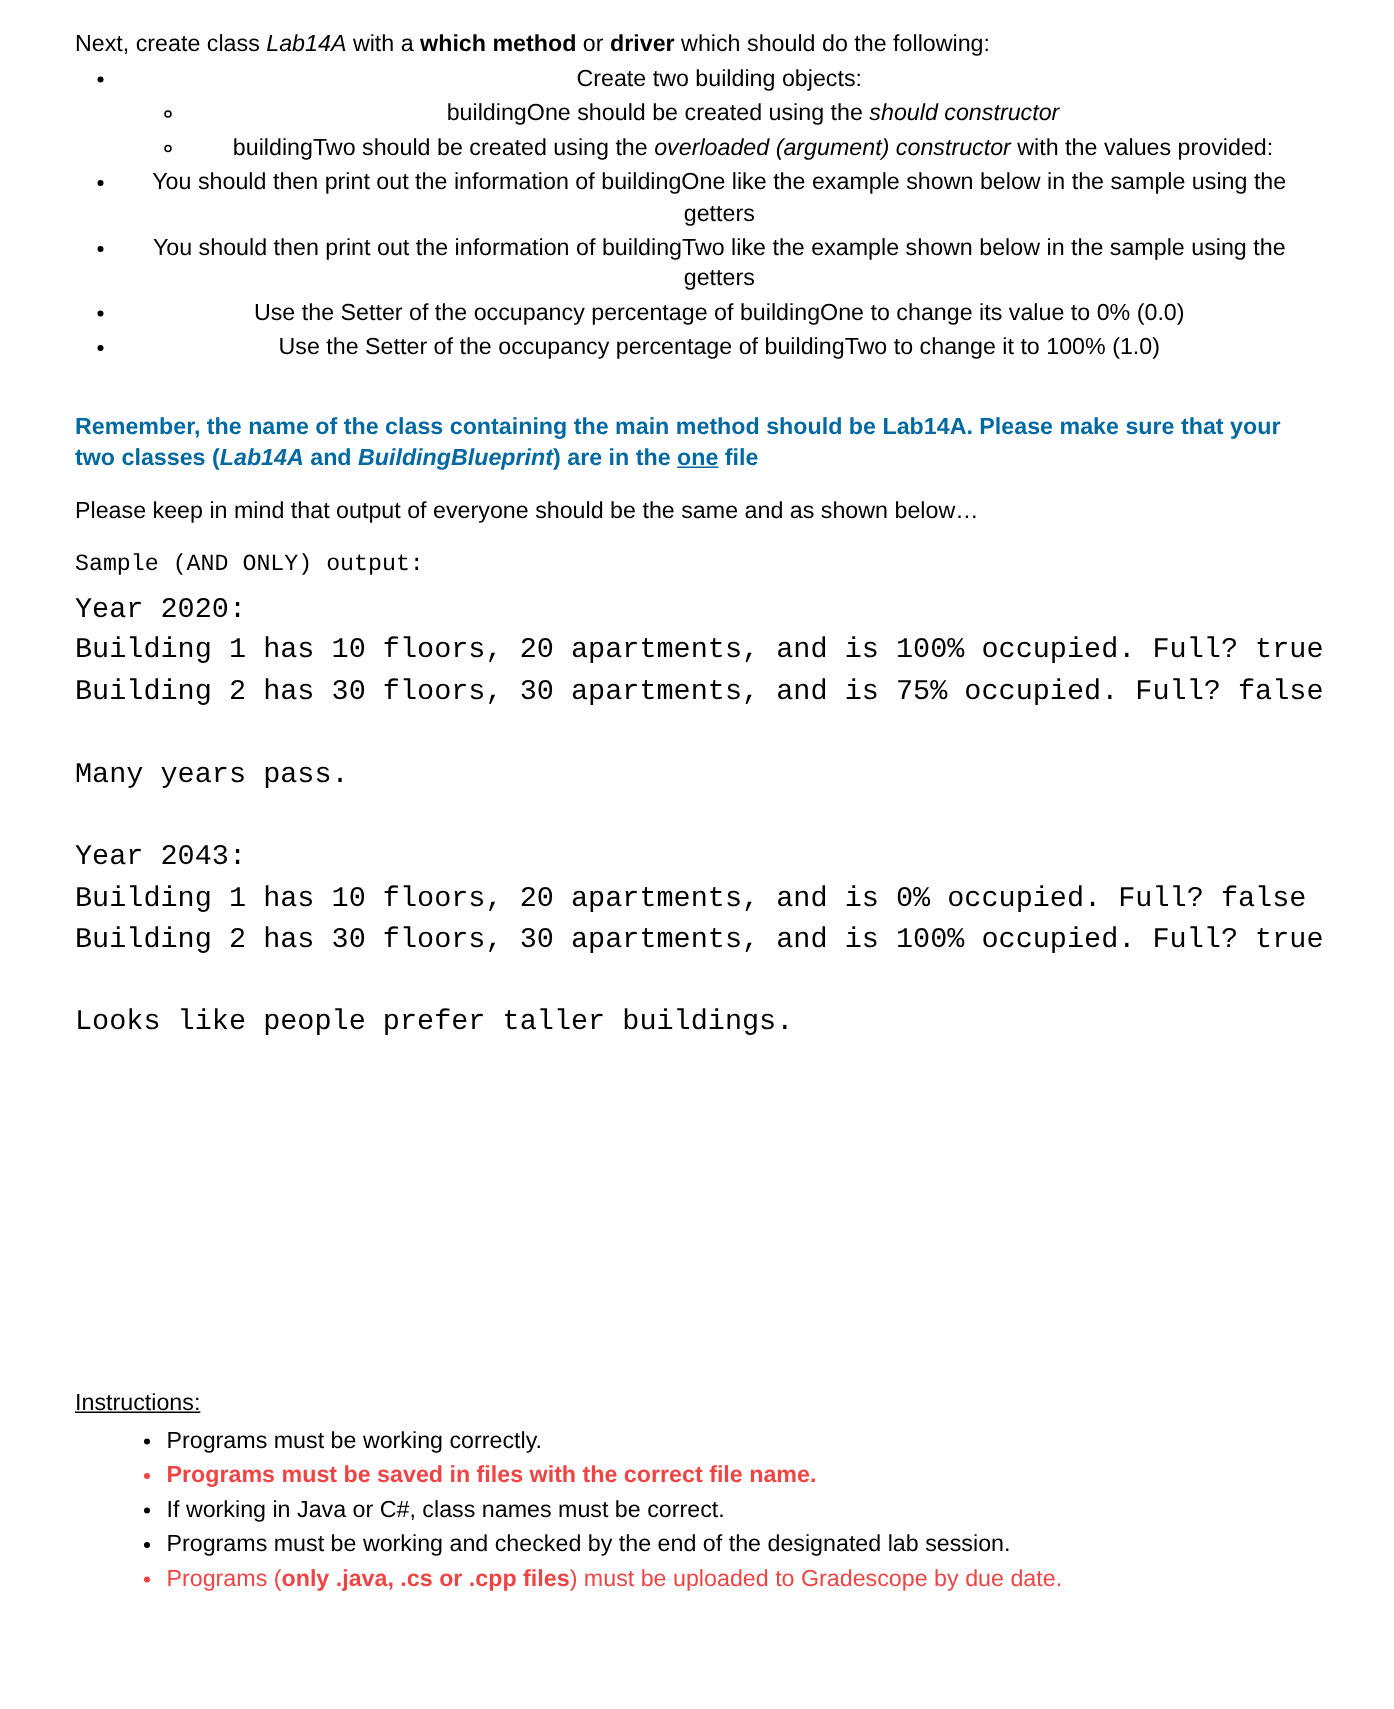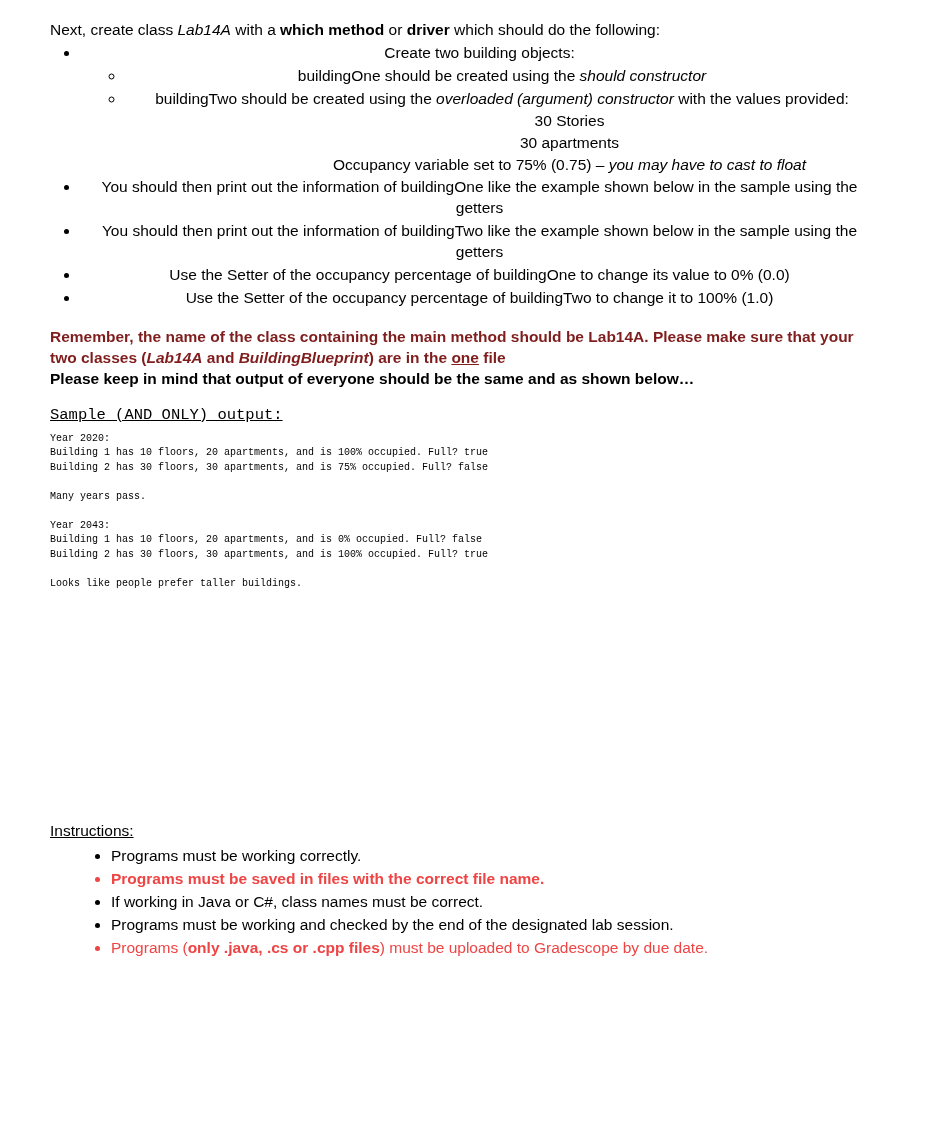--- a/index.html
+++ b/index.html
@@ -29,38 +29,38 @@
     margin: 2px 0 2px 0;
     padding-left: 45px;
   }
   ul.sub > li { margin: 2px 0; }
   .indent-block {
     padding-left: 135px;
   }
   .indent-block div { margin: 1px 0; }
   .warning {
     font-weight: bold;
-    color: #7f1d1d;
-    margin-top: 18px;
+    color: #0369a1;
+    margin-top: 32px;
   }
   .underline { text-decoration: underline; }
   .keep-note {
-    font-weight: bold;
+    font-weight: normal;
+    margin-top: 14px;
     margin-bottom: 14px;
   }
   .sample {
     font-family: "Courier New", Courier, monospace;
-    font-size: 10px;
+    font-size: 19px;
     white-space: pre;
     margin-top: 6px;
     line-height: 1.45;
   }
   .sample-header {
     font-family: "Courier New", Courier, monospace;
-    text-decoration: underline;
   }
   .instructions-gap { height: 230px; }
   .instructions-header {
     font-weight: normal;
     text-decoration: underline;
   }
   ul.instr {
     list-style-type: disc;
     margin: 4px 0;
     padding-left: 48px;
@@ -76,27 +76,20 @@
 
 <ul class="bullets">
   <li>
     <span>Create two building objects:</span>
     <ul class="sub">
       <li>
         <span class="mono">buildingOne </span><span>should be created using the </span><span class="italic">should constructor</span>
       </li>
       <li>
         <span class="mono">buildingTwo </span><span> should be created using the </span><span class="italic">overloaded (argument) constructor</span><span> with the values provided:</span>
-        <div class="indent-block">
-          <div>30 Stories</div>
-          <div>30 apartments</div>
-          <div>
-            <span>Occupancy variable set to 75% (0.75) – </span><span class="italic">you may have to cast to float</span>
-          </div>
-        </div>
       </li>
     </ul>
   </li>
   <li>
     <span>You should then print out the information of </span><span class="mono">buildingOne</span><span> like the example shown below in the sample using the getters</span>
   </li>
   <li>
     <span>You should then print out the information of </span><span class="mono">buildingTwo</span><span> like the example shown below in the sample using the getters</span>
   </li>
   <li>

